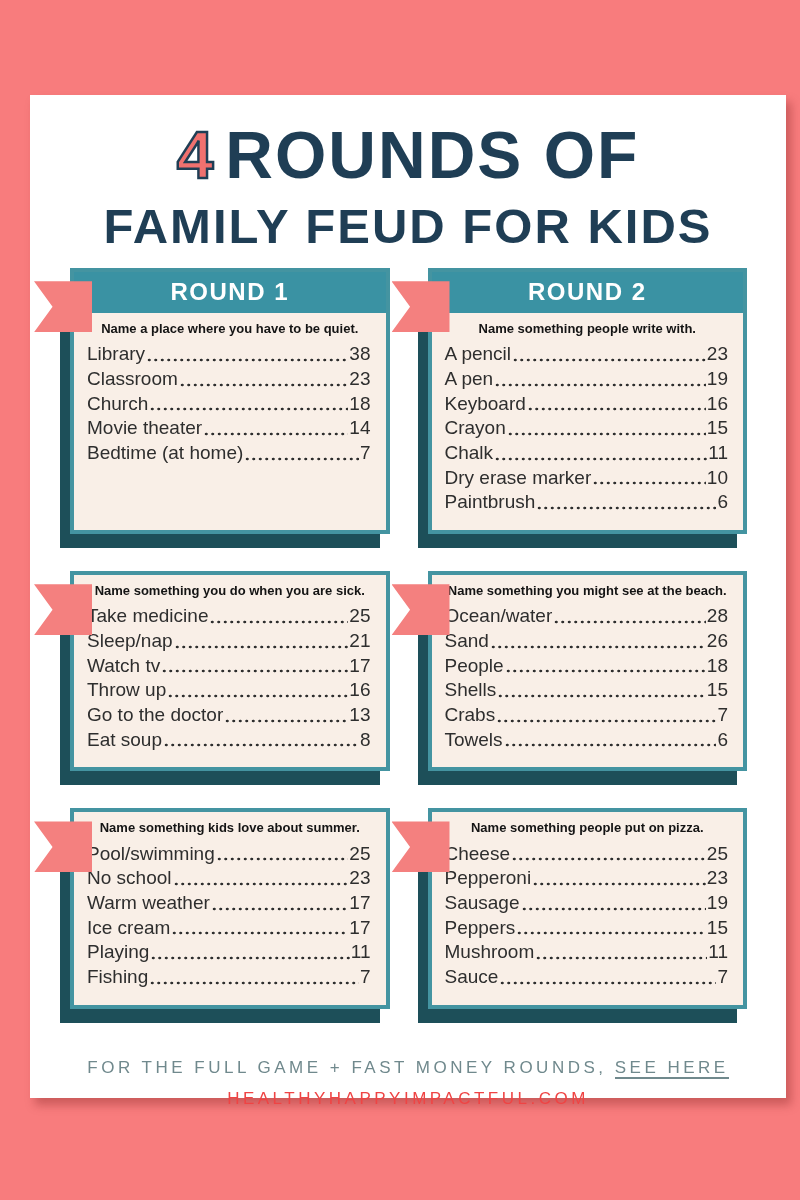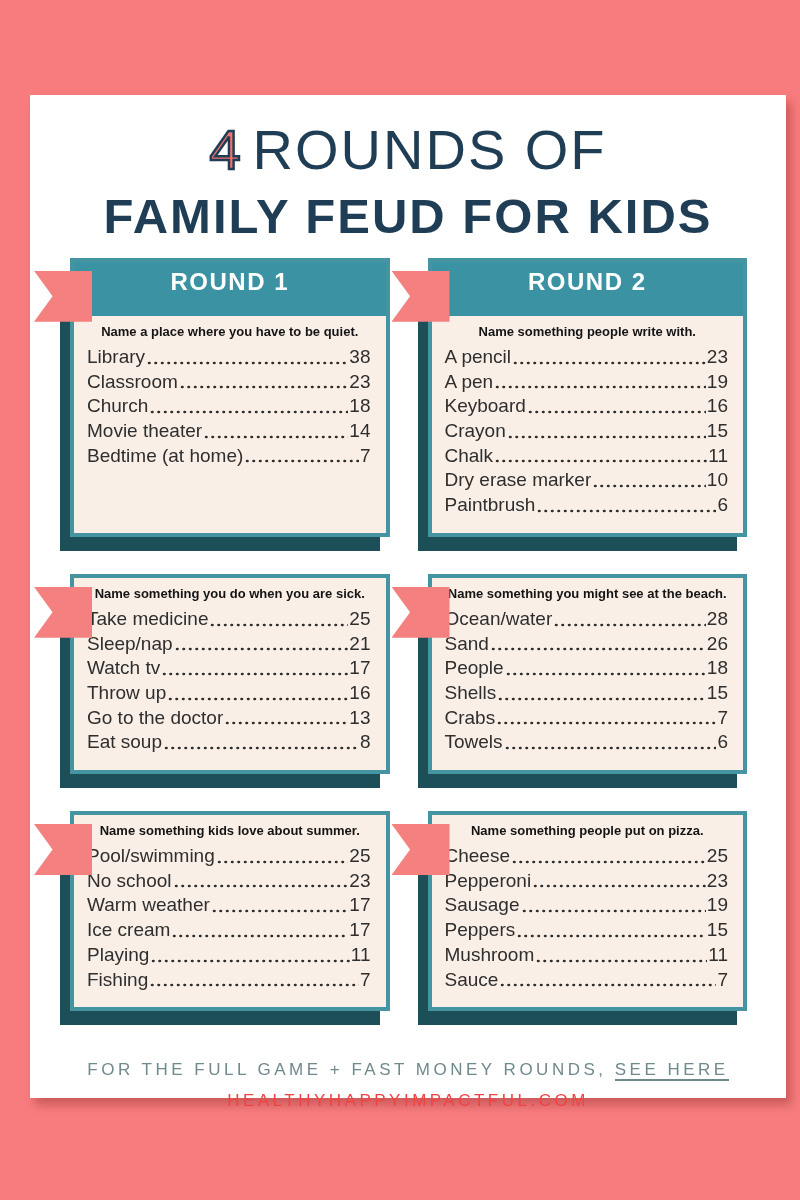--- a/index.html
+++ b/index.html
@@ -13,21 +13,21 @@
     position: absolute;
     left: 30px; top: 95px;
     width: 756px; height: 1003px;
     background: #ffffff;
     box-shadow: 5px 7px 9px rgba(120, 30, 30, 0.35);
     padding-top: 26px;
   }
   
   .title-block { text-align: center; color: #1f3e55; }
   .title-line1 {
-    font-size: 56px; font-weight: 400; letter-spacing: 2px; line-height: 1.05;
+    font-size: 66px; font-weight: 700; letter-spacing: 2px; line-height: 1.05;
   }
   .title-num {
     color: #f0716f;
     -webkit-text-stroke: 2.5px #1f3e55;
     margin-right: 10px;
   }
   .title-line2 {
     font-size: 49px; font-weight: 900; letter-spacing: 2px; line-height: 1.1;
     margin-top: 10px;
   }
@@ -59,21 +59,21 @@
     left: -36px; top: 13px;
     width: 58px; height: 51px;
     background: #f4807f;
     clip-path: polygon(0 0, 100% 0, 100% 100%, 0 100%, 32% 50%);
   }
   .card-header {
     background: #3a92a3;
     color: #ffffff;
     text-align: center;
     font-size: 24px; font-weight: 700; letter-spacing: 1.5px;
-    padding: 6px 4px 20px;
+    padding: 6px 4px 7px;
   }
   .card-question {
     font-size: 13px; font-weight: 700; color: #141414;
     text-align: center; line-height: 1.32;
     padding: 7px 8px 2px;
   }
   .answers { padding: 3px 15px 15px 13px; }
   .answer-row {
     display: flex; align-items: baseline;
     font-size: 19px; color: #2e2e2e; line-height: 1.3;

